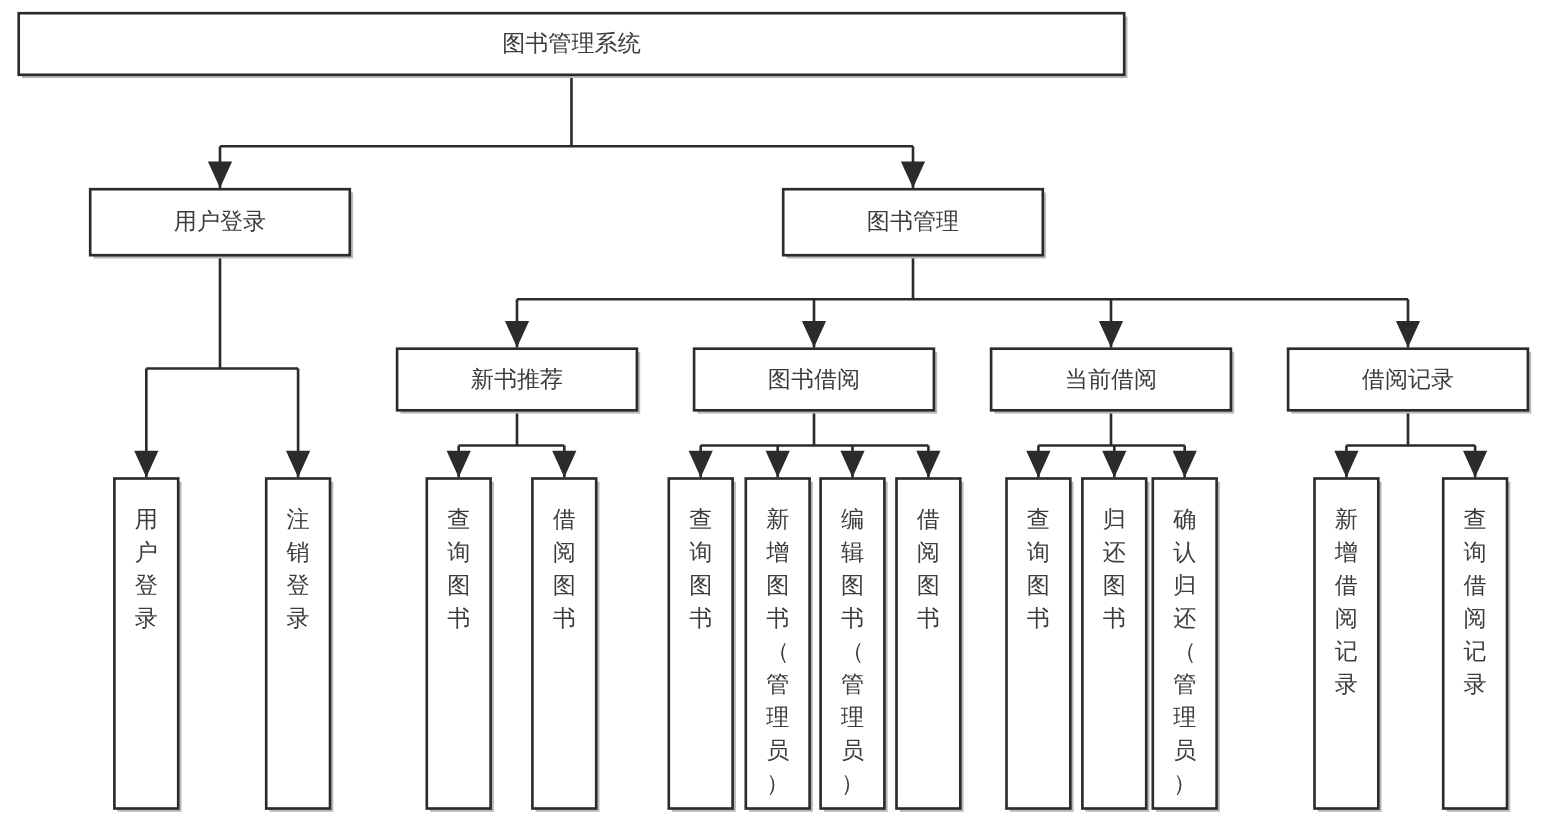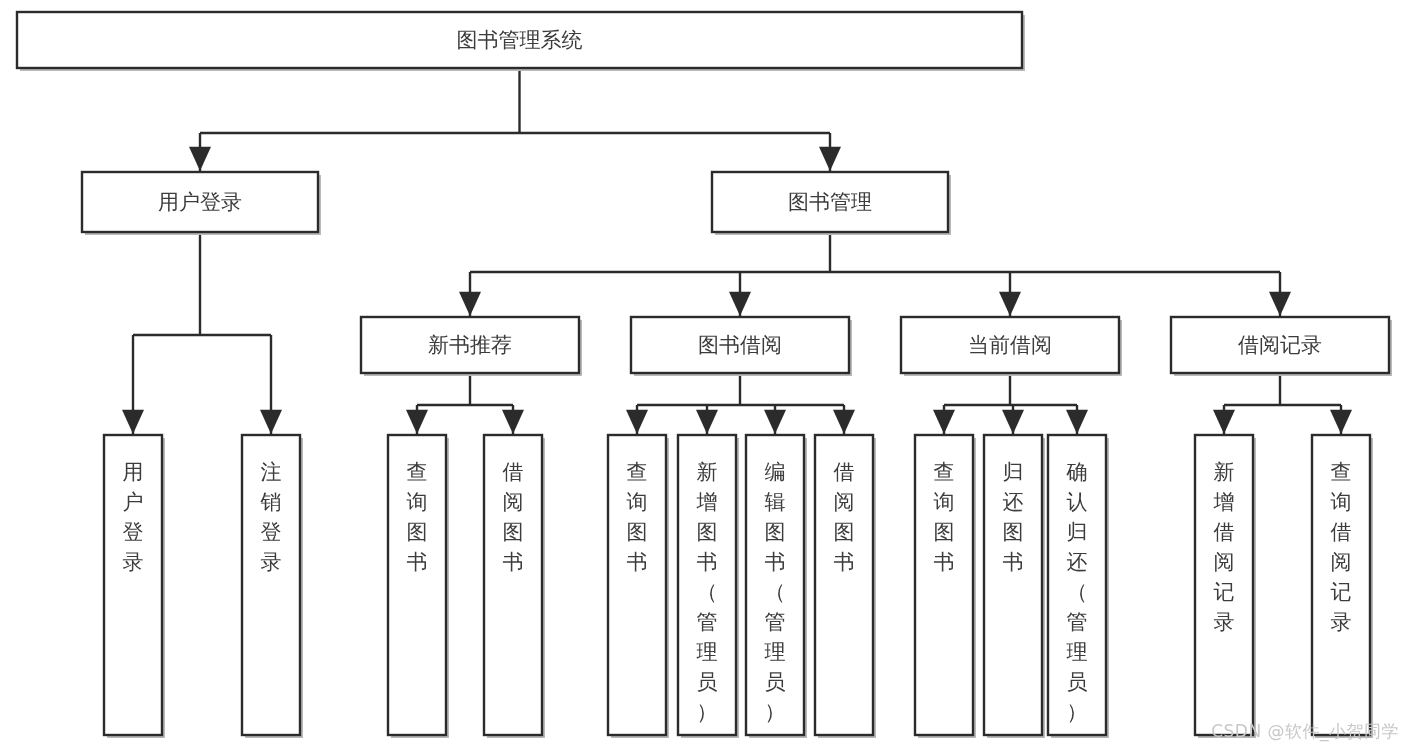--- a/index.html
+++ b/index.html
@@ -225,14 +225,13 @@
           <rect x="1195" y="435" width="58" height="300" class="node-rect"></rect>
           <text x="1224" y="473" class="node-label vertical"><tspan x="1224" dy="0">新</tspan><tspan x="1224" dy="30">增</tspan><tspan x="1224" dy="30">借</tspan><tspan x="1224" dy="30">阅</tspan><tspan x="1224" dy="30">记</tspan><tspan x="1224" dy="30">录</tspan></text>
         </g>
         <g>
           <rect x="1315" y="438" width="58" height="300" class="node-shadow"></rect>
           <rect x="1312" y="435" width="58" height="300" class="node-rect"></rect>
           <text x="1341" y="473" class="node-label vertical"><tspan x="1341" dy="0">查</tspan><tspan x="1341" dy="30">询</tspan><tspan x="1341" dy="30">借</tspan><tspan x="1341" dy="30">阅</tspan><tspan x="1341" dy="30">记</tspan><tspan x="1341" dy="30">录</tspan></text>
         </g>
       </g>
   </svg>
-  <div class="watermark-text">CSDN @软件_小贺同学</div>
 </div>
 
 </body></html>

